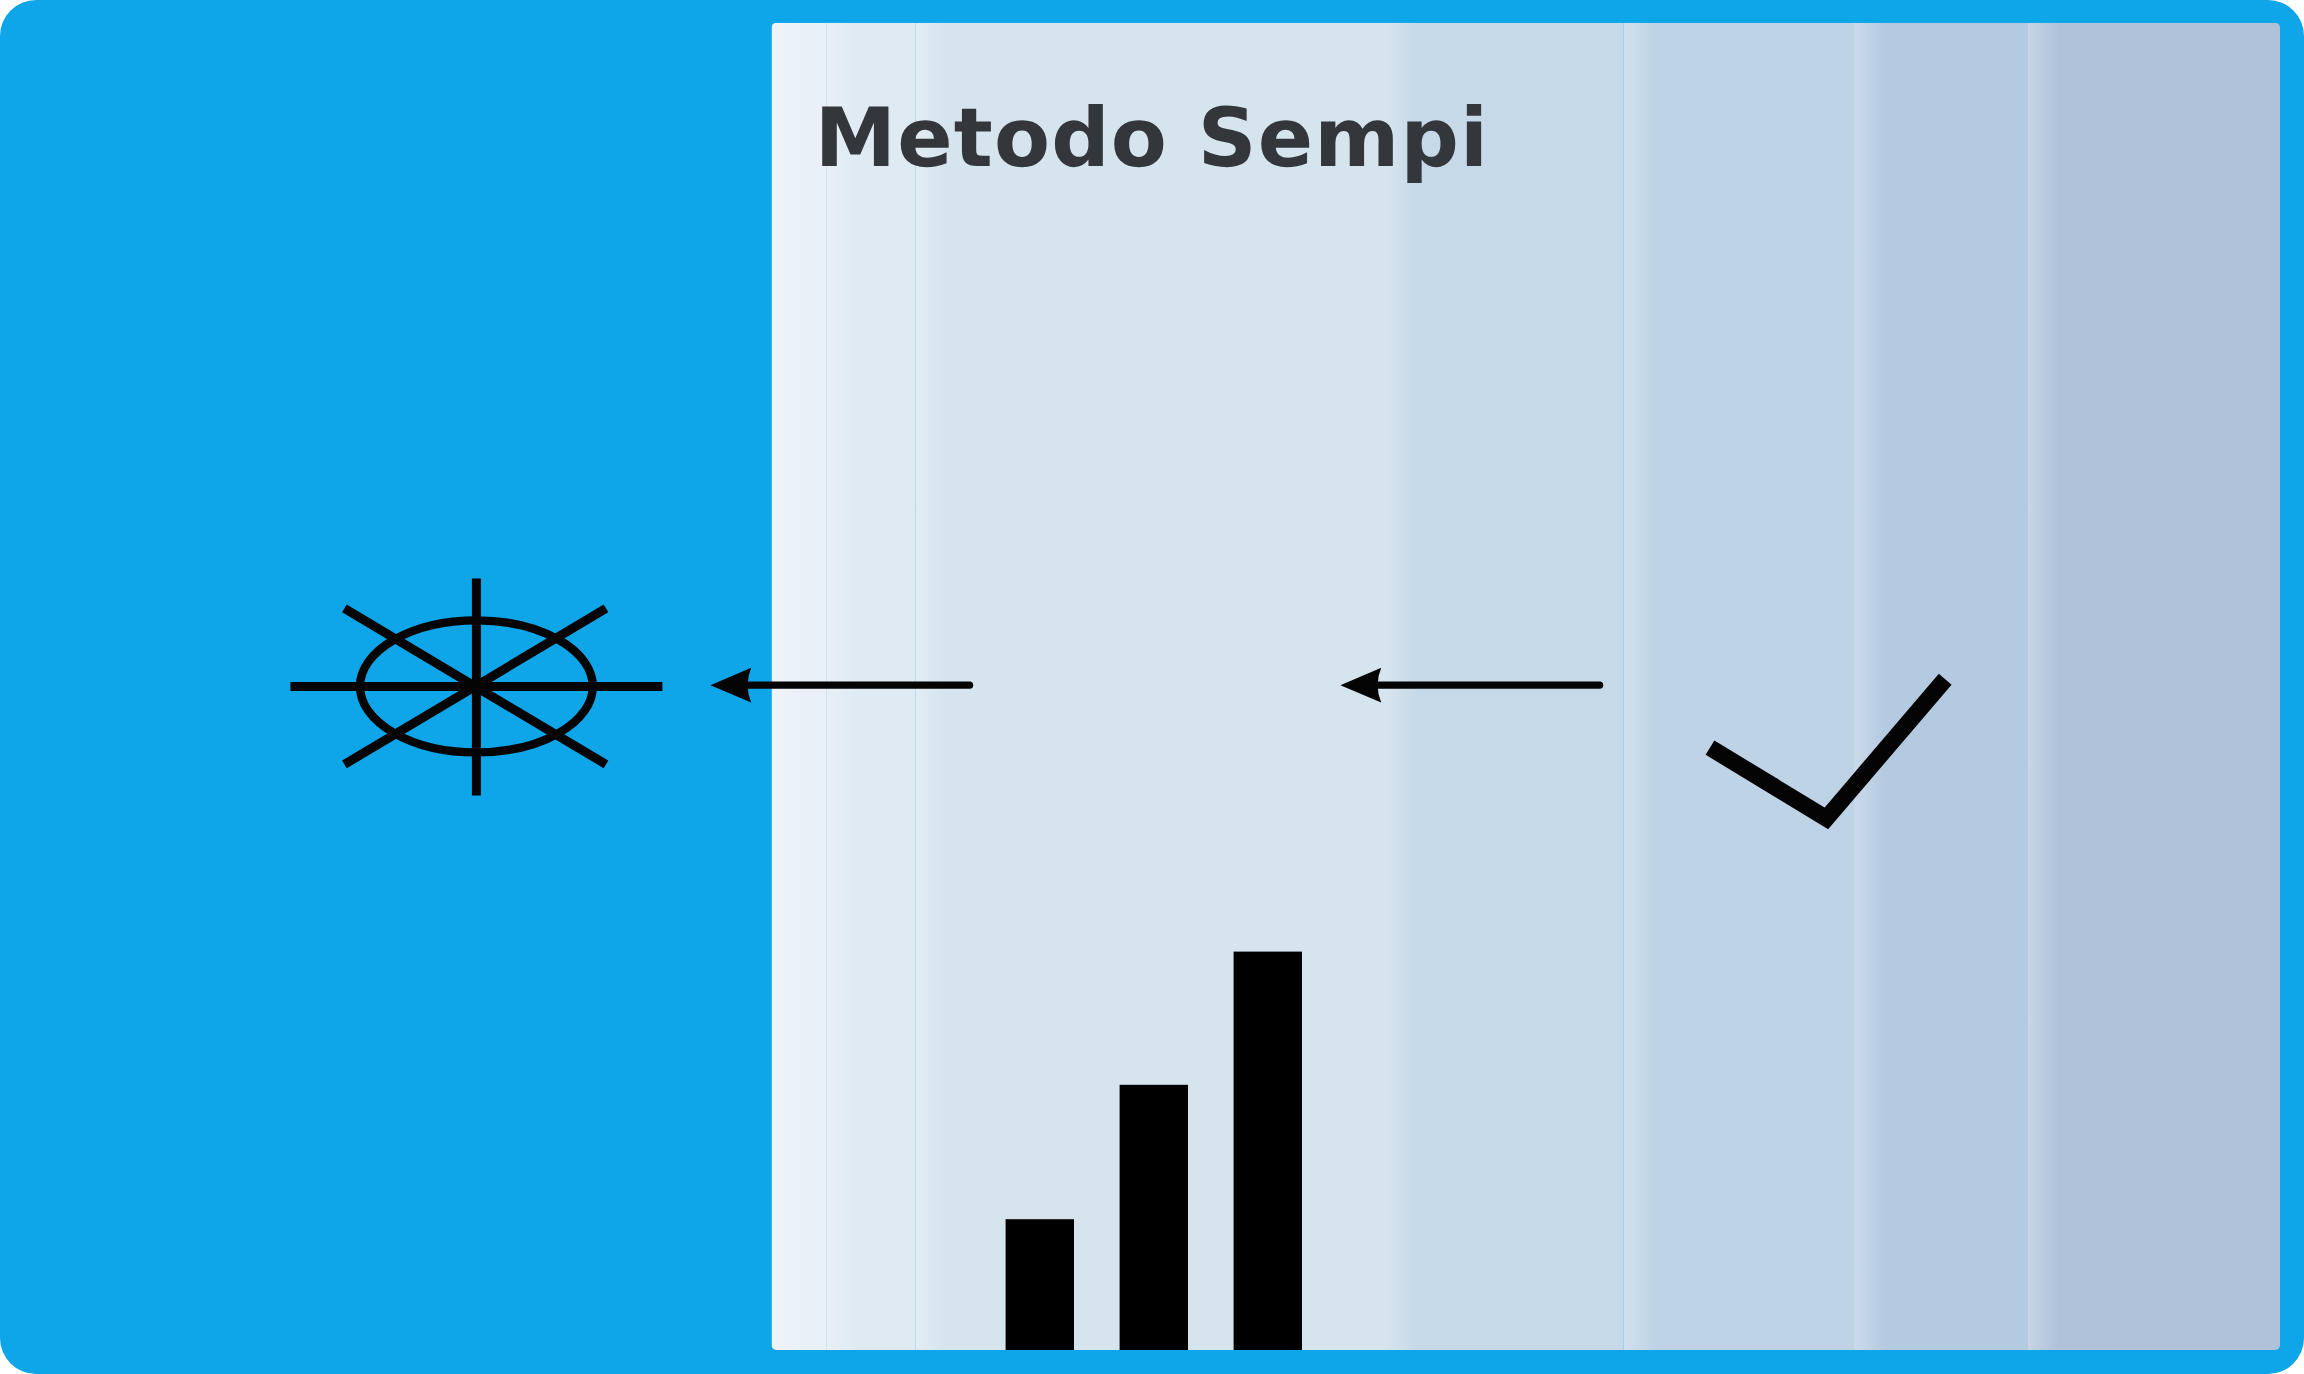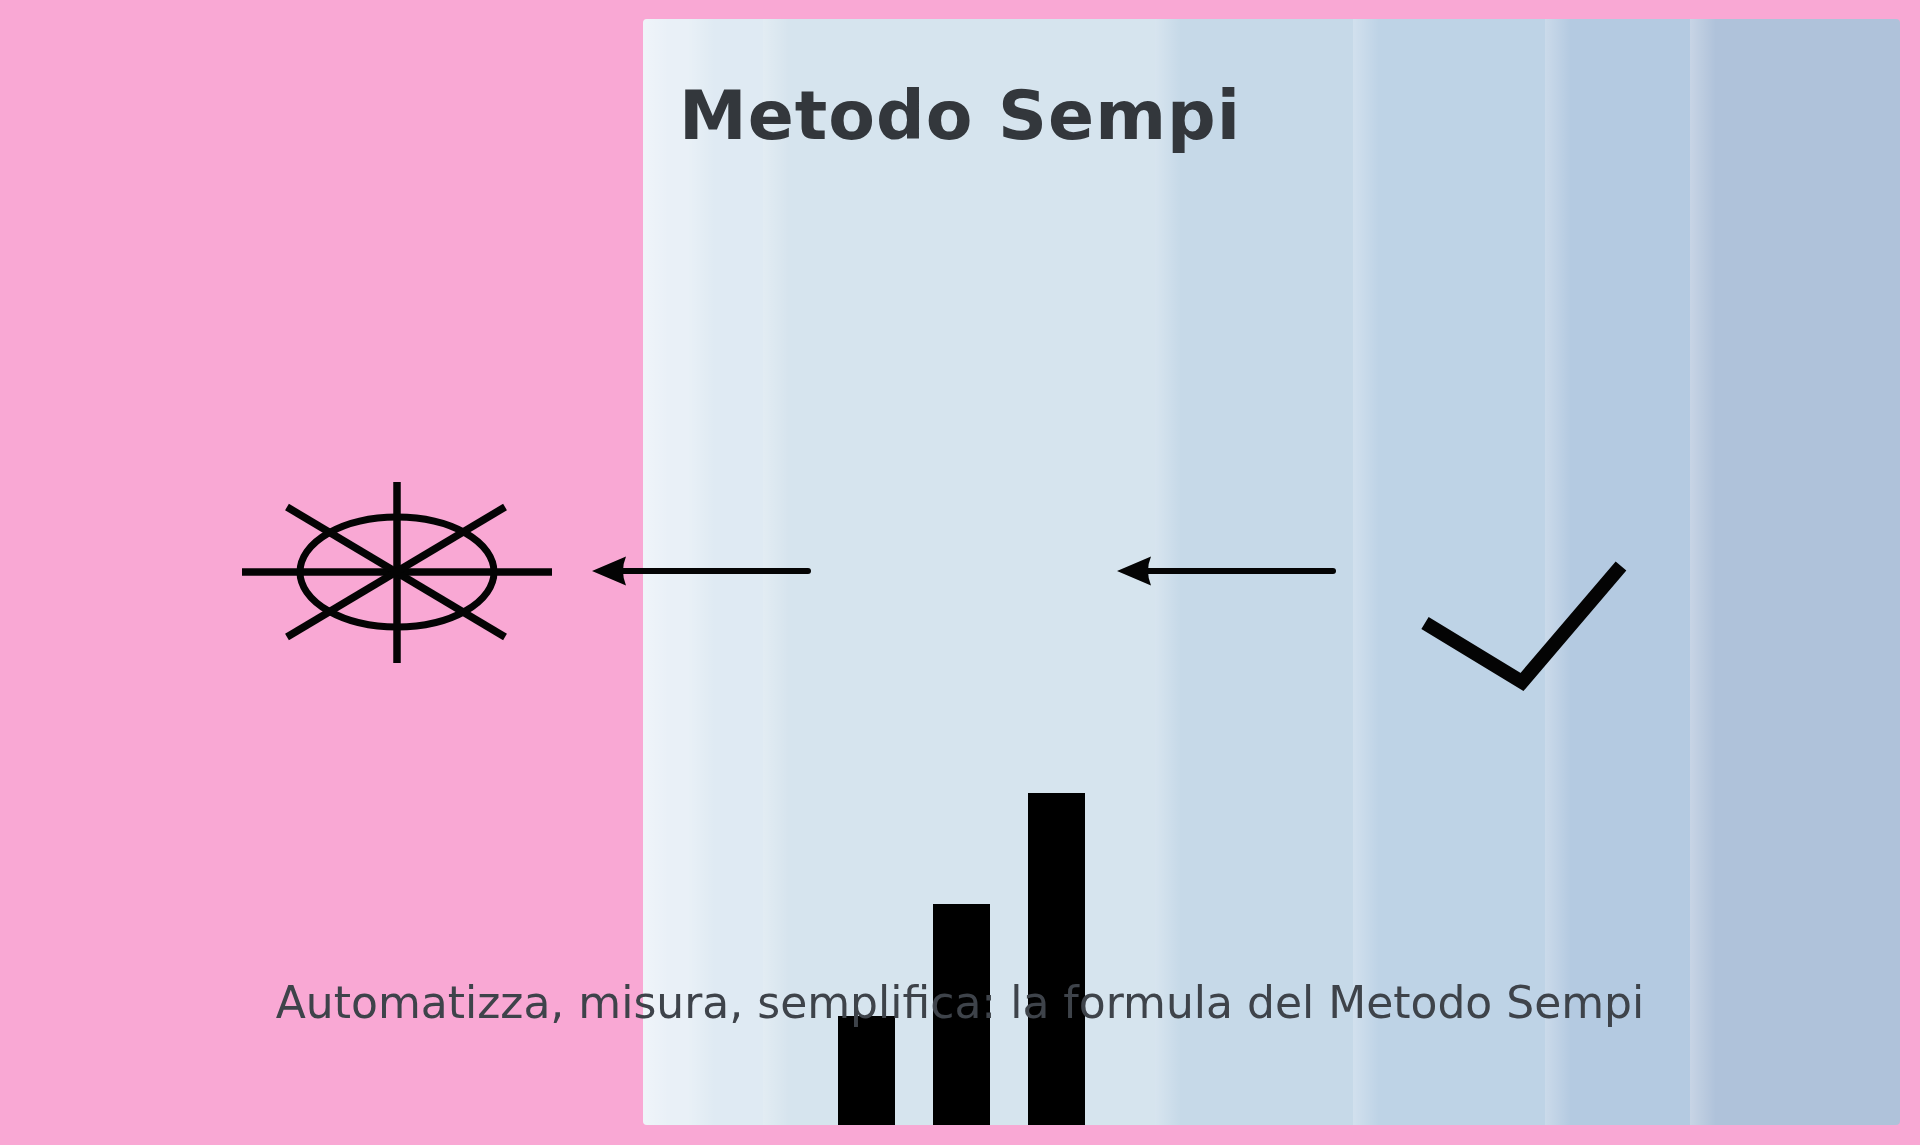--- a/index.html
+++ b/index.html
@@ -61,21 +61,21 @@
     width: 1920px;
     text-align: center;
     font-size: 44px;
     font-weight: normal;
     color: #3e434a;
   }
 </style>
 </head>
 <body>
 
-<div class="stage" style="background: #f9a8d4;">
+<div class="stage" style="background: #0ea5e9; border-radius: 30px;">
 
   <div class="panel" id="panel">
       <div class="band" style="width: 46px; background: rgb(233, 240, 247);"></div>
       <div class="band" style="width: 74px; background: rgb(223, 234, 243);"></div>
       <div class="band" style="width: 392px; background: rgb(214, 228, 238);"></div>
       <div class="band" style="width: 198px; background: rgb(198, 217, 232);"></div>
       <div class="band" style="width: 192px; background: rgb(190, 211, 230);"></div>
       <div class="band" style="width: 145px; background: rgb(180, 202, 225);"></div>
       <div class="band" style="width: 210px; background: rgb(175, 194, 218);"></div>
     </div>
@@ -105,15 +105,14 @@
     </g>
 
     <g id="bars" fill="#000000">
         <rect x="838" y="1016" width="57" height="109"></rect>
         <rect x="933" y="904" width="57" height="221"></rect>
         <rect x="1028" y="793" width="57" height="332"></rect>
       </g>
   </svg>
 
   <div class="page-title" style="color: rgb(51, 55, 60);">Metodo Sempi</div>
-  <div class="tagline" style="color: rgb(62, 67, 74);">Automatizza, misura, semplifica: la formula del Metodo Sempi</div>
 
 </div>
 
 </body></html>

